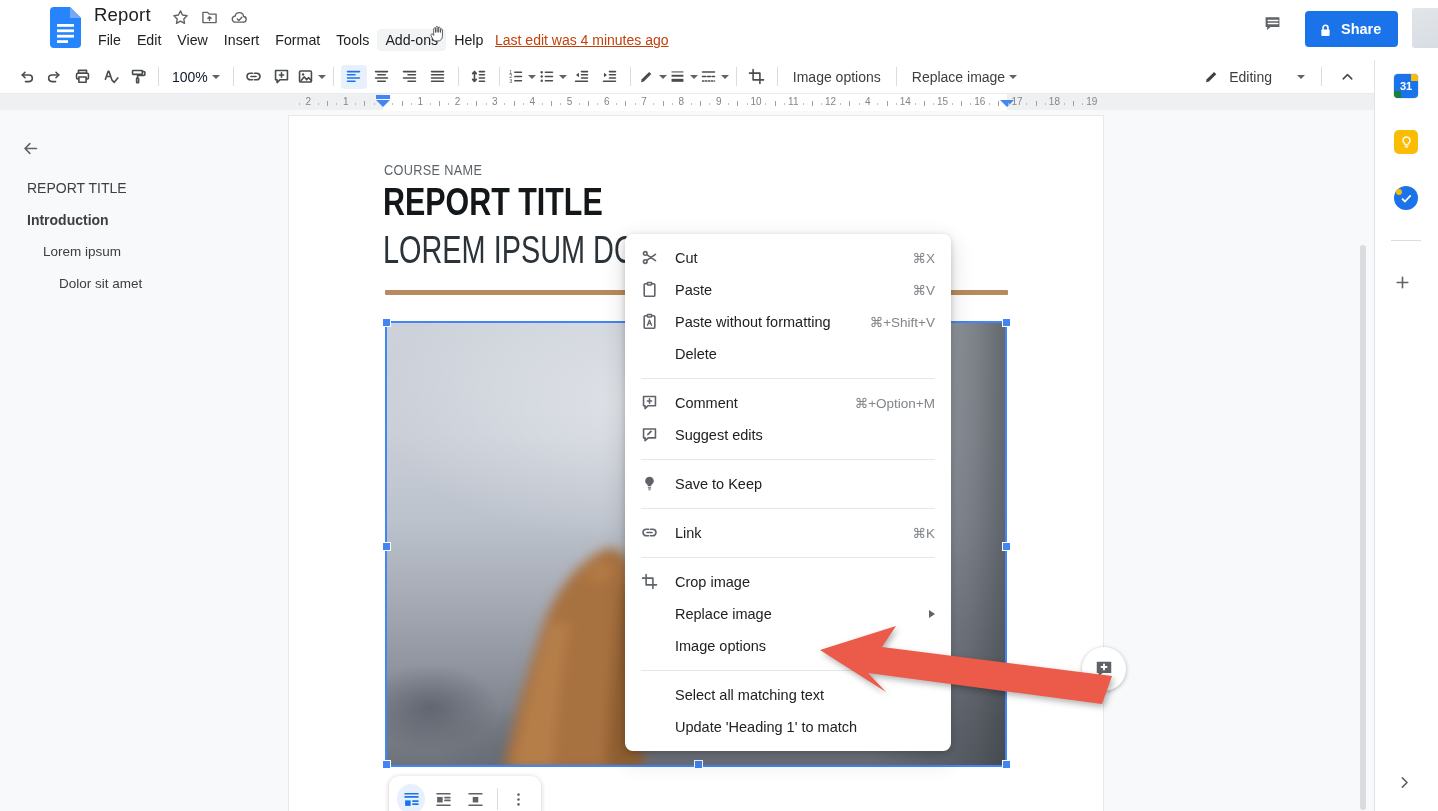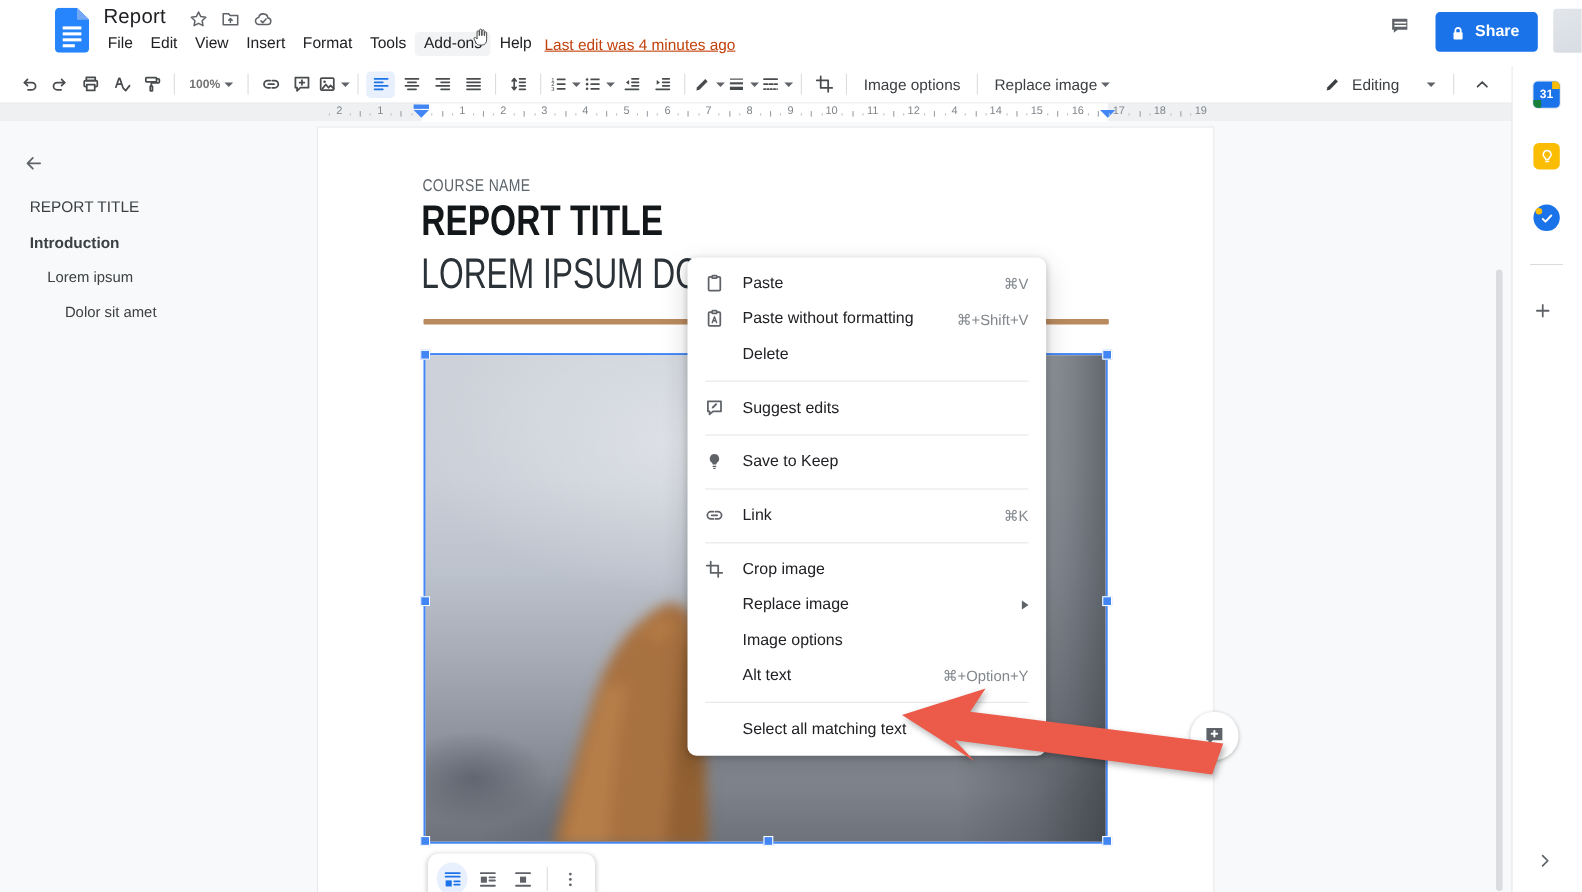--- a/index.html
+++ b/index.html
@@ -30,21 +30,21 @@
   .toolbar{position:absolute;left:0;top:60px;width:1374px;height:33px;background:#fff;display:flex;align-items:center;
            padding-left:12px;box-sizing:border-box;z-index:6;}
   .tbtn{position:relative;min-width:26px;height:24px;border-radius:4px;display:flex;align-items:center;justify-content:center;
         color:#494c4e;cursor:pointer;margin:0 1px;}
   .tbtn.active{background:#e8f0fe;color:#1a73e8;}
   .icon-wrap{display:inline-flex;width:17px;height:17px;}
   .icon-wrap svg{width:100%;height:100%;}
   .caret{width:0;height:0;border-left:4px solid transparent;border-right:4px solid transparent;border-top:4.5px solid #5f6368;
          margin-left:4px;}
   .tsep{width:1px;height:19px;background:#dadce0;margin:0 6px;}
-  .zoombtn{padding:0 6px;font-size:11px;color:#737373;font-weight:bold;}
+  .zoombtn{padding:0 6px;font-size:14px;color:#0f172a;}
   .ttext{background:none;border:none;font-family:inherit;font-size:14px;color:#3c4043;height:24px;border-radius:4px;
          padding:0 9px;display:flex;align-items:center;cursor:pointer;}
   .flex-spacer{flex:1;}
   .mode-btn{background:none;border:none;font-family:inherit;font-size:14px;color:#3c4043;display:flex;align-items:center;gap:9px;
             padding:0 10px;height:26px;cursor:pointer;}
   .collapse-btn{margin:0 14px 0 6px;}
 
   
   .ruler{position:absolute;left:0;top:93px;width:1374px;height:17px;background:#eef0f2;z-index:5;border-top:1px solid #e9ebee;box-sizing:border-box;}
   .ruler-white{position:absolute;left:383px;top:0;width:624px;height:17px;background:#fff;}
@@ -600,20 +600,31 @@
     </div>
 
     <div class="v-scrollbar"></div>
 
   </div>
 
   <div class="ctx-menu" id="ctx-menu">
       <div class="ctx-item">
         <span class="ctx-ic">
           <svg viewBox="0 0 16 16" fill="none" stroke="currentColor" stroke-width="1.5" stroke-linecap="round" stroke-linejoin="round">
+            <circle cx="4" cy="4.2" r="1.7"></circle>
+            <circle cx="4" cy="11.8" r="1.7"></circle>
+            <path d="M5.4 5.3 13.6 11M5.4 10.7 13.6 5"></path>
+          </svg>
+        </span>
+        <span class="ctx-label">Cut</span>
+        <span class="ctx-sc">⌘X</span>
+      </div>
+      <div class="ctx-item">
+        <span class="ctx-ic">
+          <svg viewBox="0 0 16 16" fill="none" stroke="currentColor" stroke-width="1.5" stroke-linecap="round" stroke-linejoin="round">
             <path d="M10.2 2.6h1.8a1 1 0 0 1 1 1v9.8a1 1 0 0 1-1 1H4a1 1 0 0 1-1-1V3.6a1 1 0 0 1 1-1h1.8"></path>
             <rect x="6" y="1.4" width="4" height="2.3" rx=".6"></rect>
           </svg>
         </span>
         <span class="ctx-label">Paste</span>
         <span class="ctx-sc">⌘V</span>
       </div>
       <div class="ctx-item">
         <span class="ctx-ic">
           <svg viewBox="0 0 16 16" fill="none" stroke="currentColor" stroke-width="1.5" stroke-linecap="round" stroke-linejoin="round">
@@ -626,20 +637,30 @@
         <span class="ctx-sc">⌘+Shift+V</span>
       </div>
       <div class="ctx-item">
         <span class="ctx-ic"></span>
         <span class="ctx-label">Delete</span>
       </div>
       <div class="ctx-divider"></div>
       <div class="ctx-item">
         <span class="ctx-ic">
           <svg viewBox="0 0 16 16" fill="none" stroke="currentColor" stroke-width="1.5" stroke-linecap="round" stroke-linejoin="round">
+            <path d="M2.4 2.4h11.2v8.6H6.7l-2.9 2.7.05-2.7H2.4z"></path>
+            <path d="M8 4.6v4M6 6.6h4"></path>
+          </svg>
+        </span>
+        <span class="ctx-label">Comment</span>
+        <span class="ctx-sc">⌘+Option+M</span>
+      </div>
+      <div class="ctx-item">
+        <span class="ctx-ic">
+          <svg viewBox="0 0 16 16" fill="none" stroke="currentColor" stroke-width="1.5" stroke-linecap="round" stroke-linejoin="round">
             <path d="M2.4 2.8h11.2v8.4H6.8l-3 2.6.05-2.6H2.4z"></path>
             <path d="M5.6 8.9l.4-1.6 3.3-3.3 1.2 1.2-3.3 3.3-1.6.4z" fill="currentColor" stroke="none"></path>
           </svg>
         </span>
         <span class="ctx-label">Suggest edits</span>
       </div>
       <div class="ctx-divider"></div>
       <div class="ctx-item">
         <span class="ctx-ic">
           <svg viewBox="0 0 16 16" fill="none" stroke="currentColor" stroke-width="1.5" stroke-linecap="round" stroke-linejoin="round">
@@ -671,29 +692,28 @@
       </div>
       <div class="ctx-item">
         <span class="ctx-ic"></span>
         <span class="ctx-label">Replace image</span>
         <span class="ctx-arrow"></span>
       </div>
       <div class="ctx-item">
         <span class="ctx-ic"></span>
         <span class="ctx-label">Image options</span>
       </div>
-      <div class="ctx-item">
-        <span class="ctx-ic"></span>
-        <span class="ctx-label">Alt text</span>
-        <span class="ctx-sc">⌘+Option+Y</span>
-      </div>
       <div class="ctx-divider"></div>
       <div class="ctx-item">
         <span class="ctx-ic"></span>
         <span class="ctx-label">Select all matching text</span>
+      </div>
+      <div class="ctx-item">
+        <span class="ctx-ic"></span>
+        <span class="ctx-label">Update 'Heading 1' to match</span>
       </div>
     </div>
 
   <svg class="red-arrow" width="312" height="92" viewBox="0 0 312 92">
     <polygon id="arrow-poly" points="10,26 86,2 72,23 302,52 292,80 58,49 76,68" fill="#ec5a49"></polygon>
   </svg>
 
   <aside class="side-panel">
     <div class="sp-icon cal-icon">
       <div class="cal-face">31</div>

